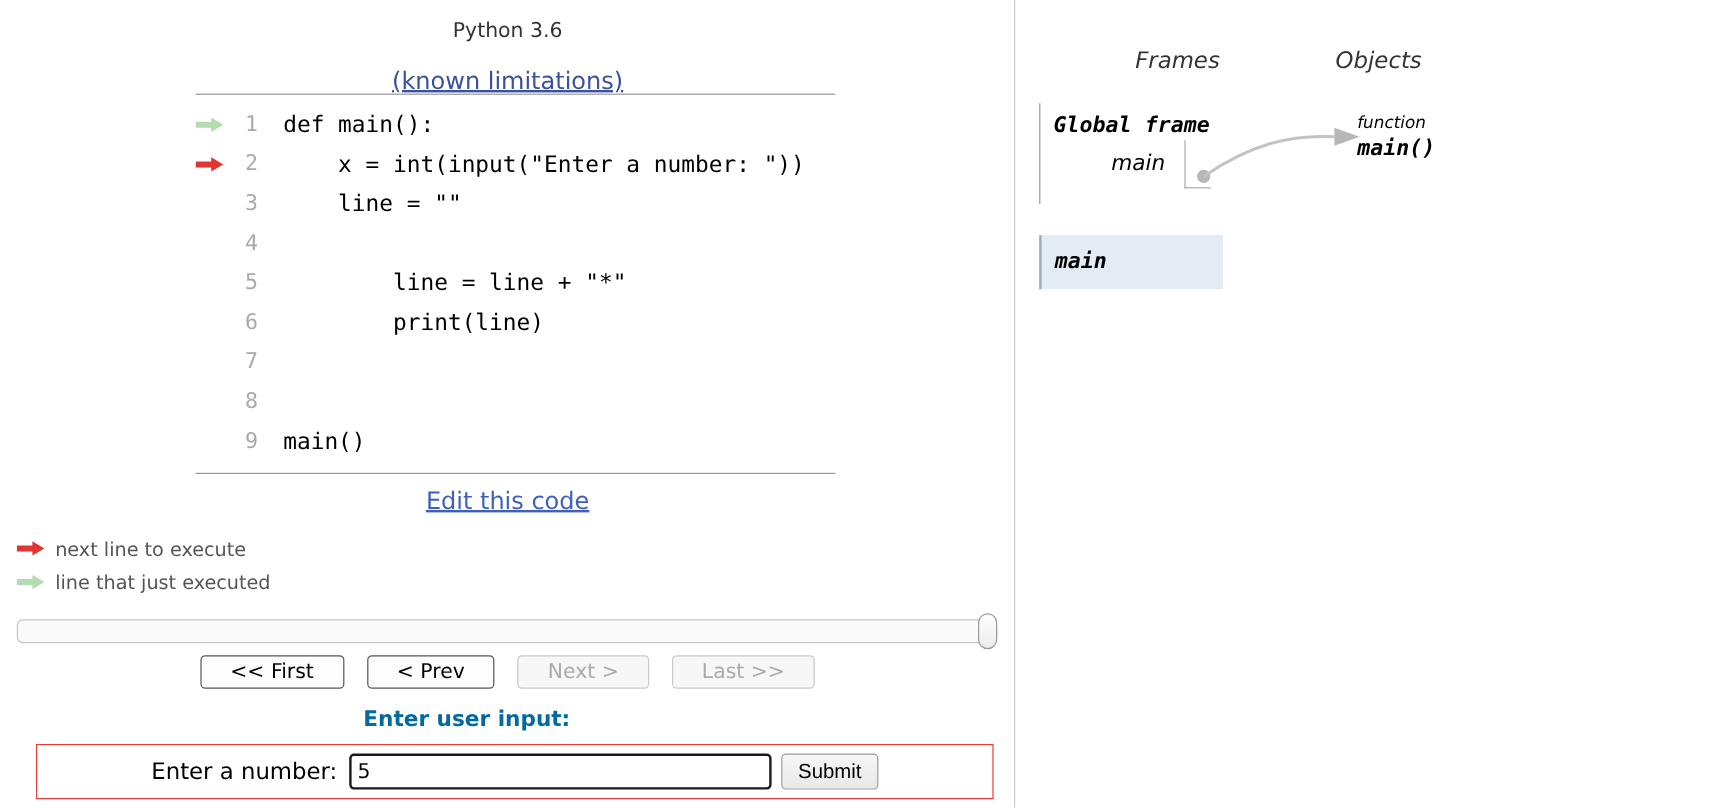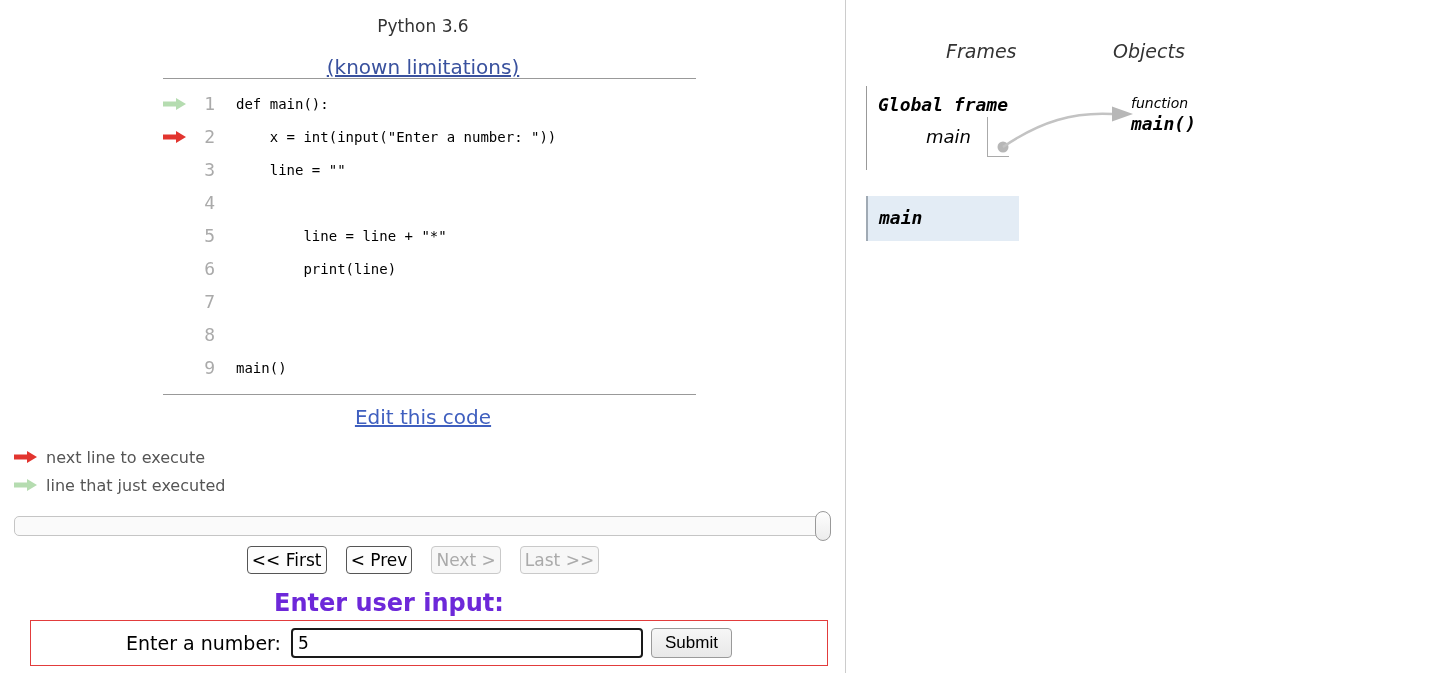--- a/index.html
+++ b/index.html
@@ -17,43 +17,43 @@
 
   .code-display { position:absolute; top:78px; left:163px; width:533px;
                   border-top:1px solid #999; border-bottom:1px solid #999;
                   padding:8px 0 10px 0; }
   .code-row { display:flex; align-items:center; height:33px; }
   .gutter { width:30px; display:flex; align-items:center; }
   .gutter svg { display:block; }
   .lineno { width:22px; text-align:right; font-family:"DejaVu Sans Mono","Liberation Mono",monospace;
             font-size:18px; color:#aaa; flex-shrink:0; }
   .codetext { margin-left:21px; font-family:"DejaVu Sans Mono","Liberation Mono",monospace;
-              font-size:14px; color:#000; white-space:pre; }
+              font-size:19px; color:#000; white-space:pre; }
 
   .edit-line { position:absolute; top:405px; left:0; width:846px; text-align:center; }
   .edit-line a { font-size:20px; color:#3f5fbf; text-decoration:underline; cursor:pointer; }
 
   .legend { position:absolute; top:443px; left:14px; }
   .legend-row { display:flex; align-items:center; height:28px; }
   .legend-row .txt { margin-left:8px; font-size:16px; color:#555; }
 
   .slider-track { position:absolute; top:516px; left:14px; width:817px; height:20px;
                   border:1px solid #c5c5c5; border-radius:5px; background:#fafafa; }
   .slider-handle { position:absolute; right:-1px; top:-6px; width:16px; height:30px;
                    border:1px solid #999; border-radius:8px;
                    background:linear-gradient(#fefefe,#ececec); cursor:pointer; }
 
   .nav-row { position:absolute; top:546px; left:0; width:846px; text-align:center; }
   .nav-btn { font-family:"DejaVu Sans","Liberation Sans",sans-serif; font-size:17px;
-             padding:3px 4px; margin:0 7px; background:#fdfdfd; color:#000;
+             padding:3px 24px; margin:0 7px; background:#fdfdfd; color:#000;
              border:1px solid #555; border-radius:4px; cursor:pointer; }
   .nav-btn.disabled { border-color:#c9c9c9; color:#aaa; background:#f7f7f7; cursor:default; }
 
   .input-heading { position:absolute; top:589px; left:0; width:778px; text-align:center;
-                   font-size:24px; font-weight:bold; color:#6d28d9; }
+                   font-size:18px; font-weight:bold; color:#0369a1; }
   .input-box { position:absolute; top:620px; left:30px; width:798px; height:46px;
                border:1px solid #e23c3c; display:flex; align-items:center; justify-content:center; }
   .input-label { font-size:19px; color:#000; margin-right:10px; }
   .raw-input { width:352px; height:30px; border:2px solid #1a1a1a; border-radius:4px;
                font-size:17px; font-family:"DejaVu Sans","Liberation Sans",sans-serif;
                padding:0 5px; color:#000; }
   .submit-btn { margin-left:8px; font-size:17px; padding:4px 13px;
                 background:linear-gradient(#f6f6f6,#e8e8e8); border:1px solid #9a9a9a;
                 border-radius:4px; color:#000; cursor:pointer; }
 

